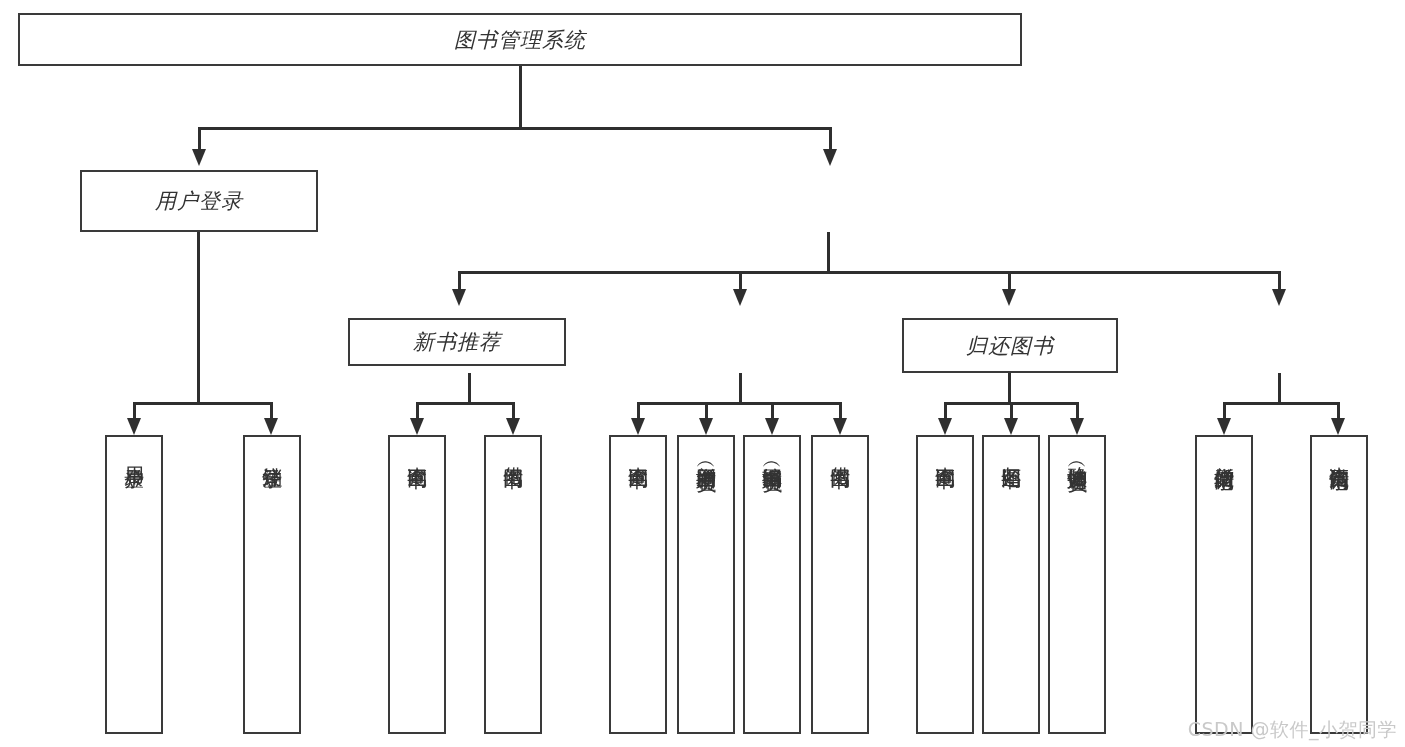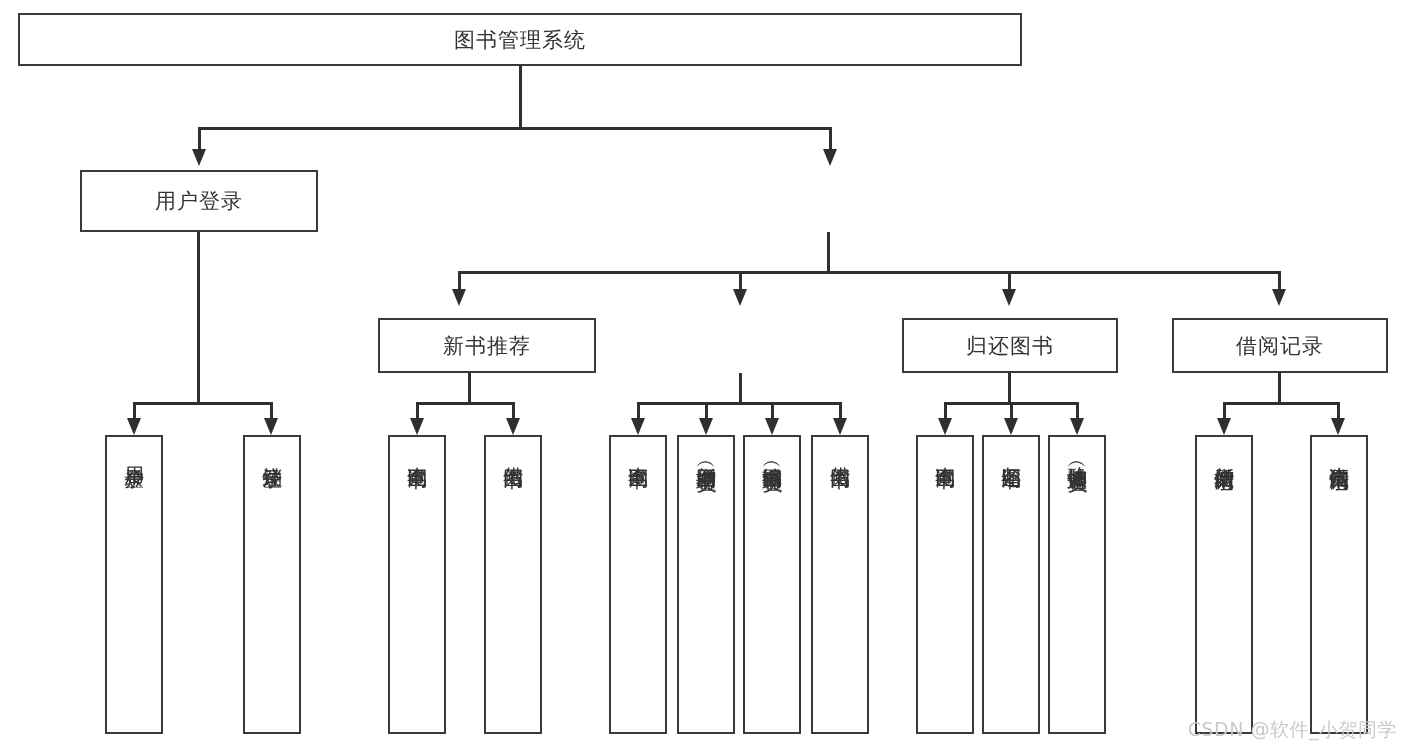--- a/index.html
+++ b/index.html
@@ -16,20 +16,21 @@
     background:#ffffff;
     border:2.5px solid #3a3a3a;
     display:flex;
     align-items:center;
     justify-content:center;
     color:#333333;
   }
   .node.h{
     font-size:21px;
     letter-spacing:1px;
+    font-style:italic;
   }
   .node.v{
     font-size:20px;
     align-items:flex-start;
     padding-top:14px;
     letter-spacing:1px;
   }
   .vtext{
     writing-mode:vertical-rl;
     text-orientation:upright;
@@ -97,28 +98,25 @@
 
   <div class="ln vln" style="left:739px;top:271px;height:18px;"></div>
   <div class="arrow" style="left:733px;top:289px;"></div>
 
   <div class="ln vln" style="left:1008px;top:271px;height:18px;"></div>
   <div class="arrow" style="left:1002px;top:289px;"></div>
 
   <div class="ln vln" style="left:1278px;top:271px;height:18px;"></div>
   <div class="arrow" style="left:1272px;top:289px;"></div>
 
-  <div class="node h" style="left:378px;top:318px;width:218px;height:55px;">
+  <div class="node h" style="left:348px;top:318px;width:218px;height:48px;">
     <span class="htext">新书推荐</span>
   </div>
   <div class="node h" style="left:902px;top:318px;width:216px;height:55px;">
     <span class="htext">归还图书</span>
-  </div>
-  <div class="node h" style="left:1172px;top:318px;width:216px;height:55px;">
-    <span class="htext">借阅记录</span>
   </div>
 
   <div class="ln vln" style="left:468px;top:373px;height:31px;"></div>
   <div class="ln hln" style="left:416px;top:402px;width:98px;"></div>
   <div class="ln vln" style="left:416px;top:402px;height:16px;"></div>
   <div class="arrow" style="left:410px;top:418px;"></div>
   <div class="ln vln" style="left:512px;top:402px;height:16px;"></div>
   <div class="arrow" style="left:506px;top:418px;"></div>
 
   <div class="ln vln" style="left:739px;top:373px;height:31px;"></div>

